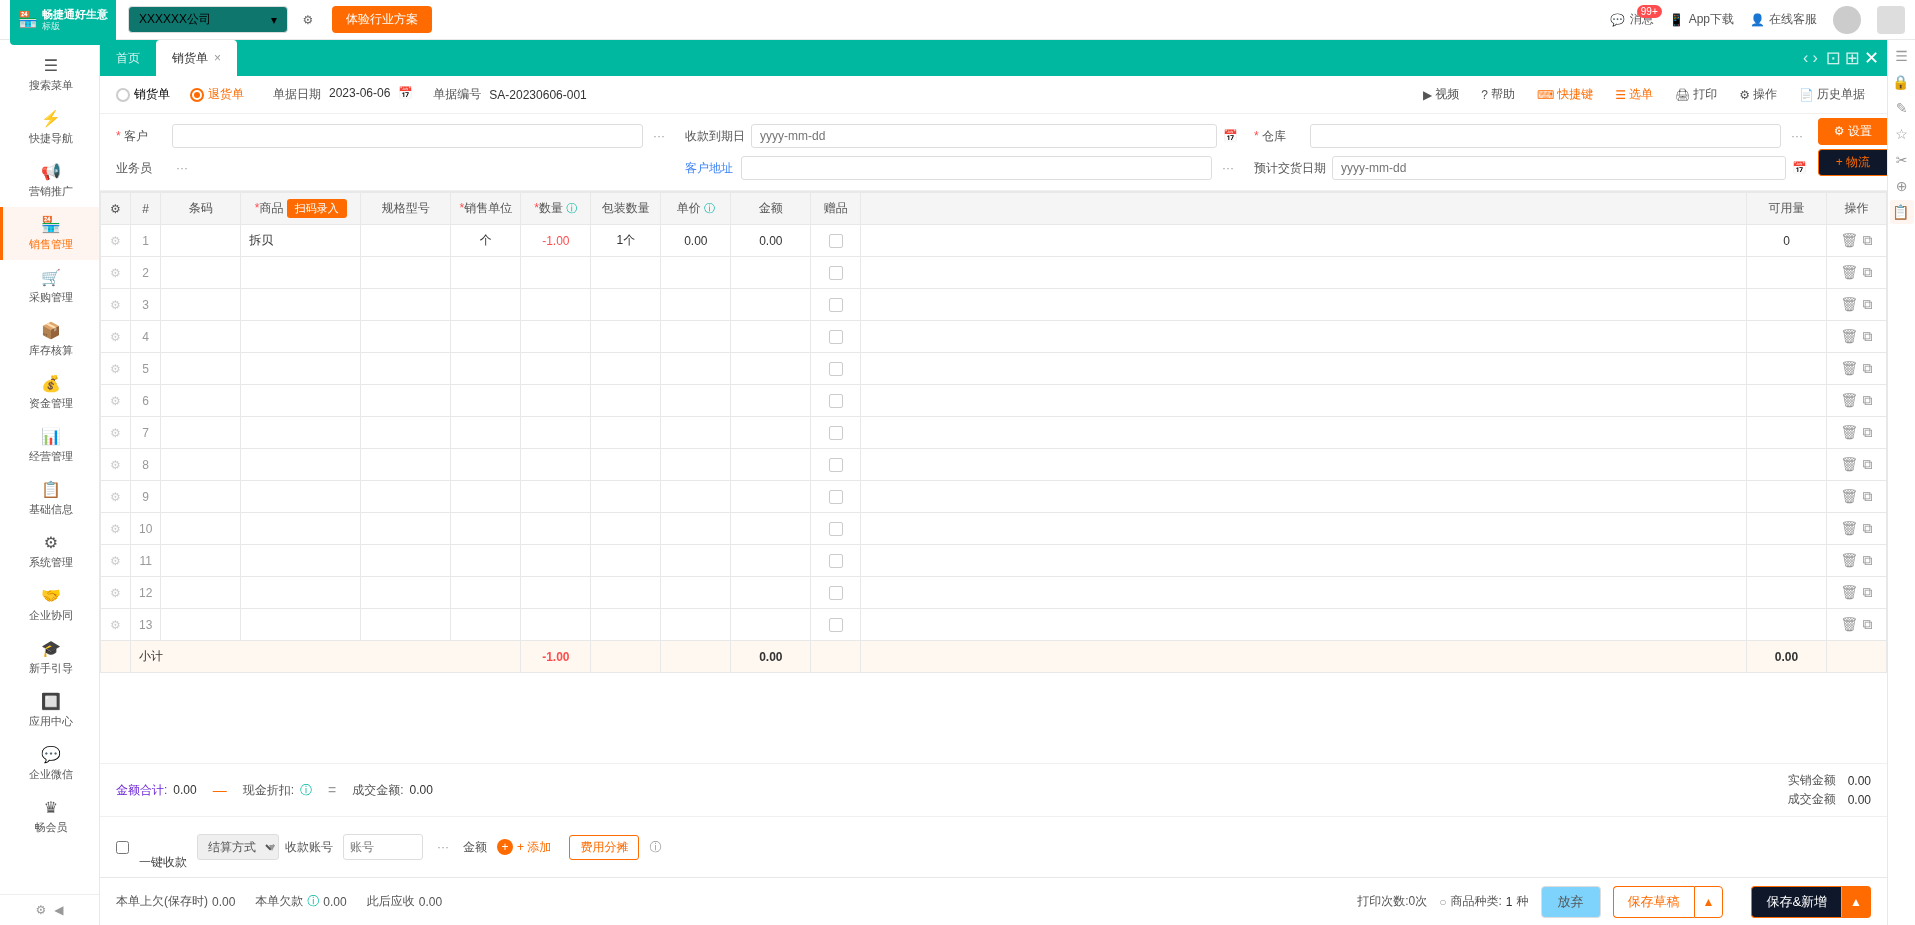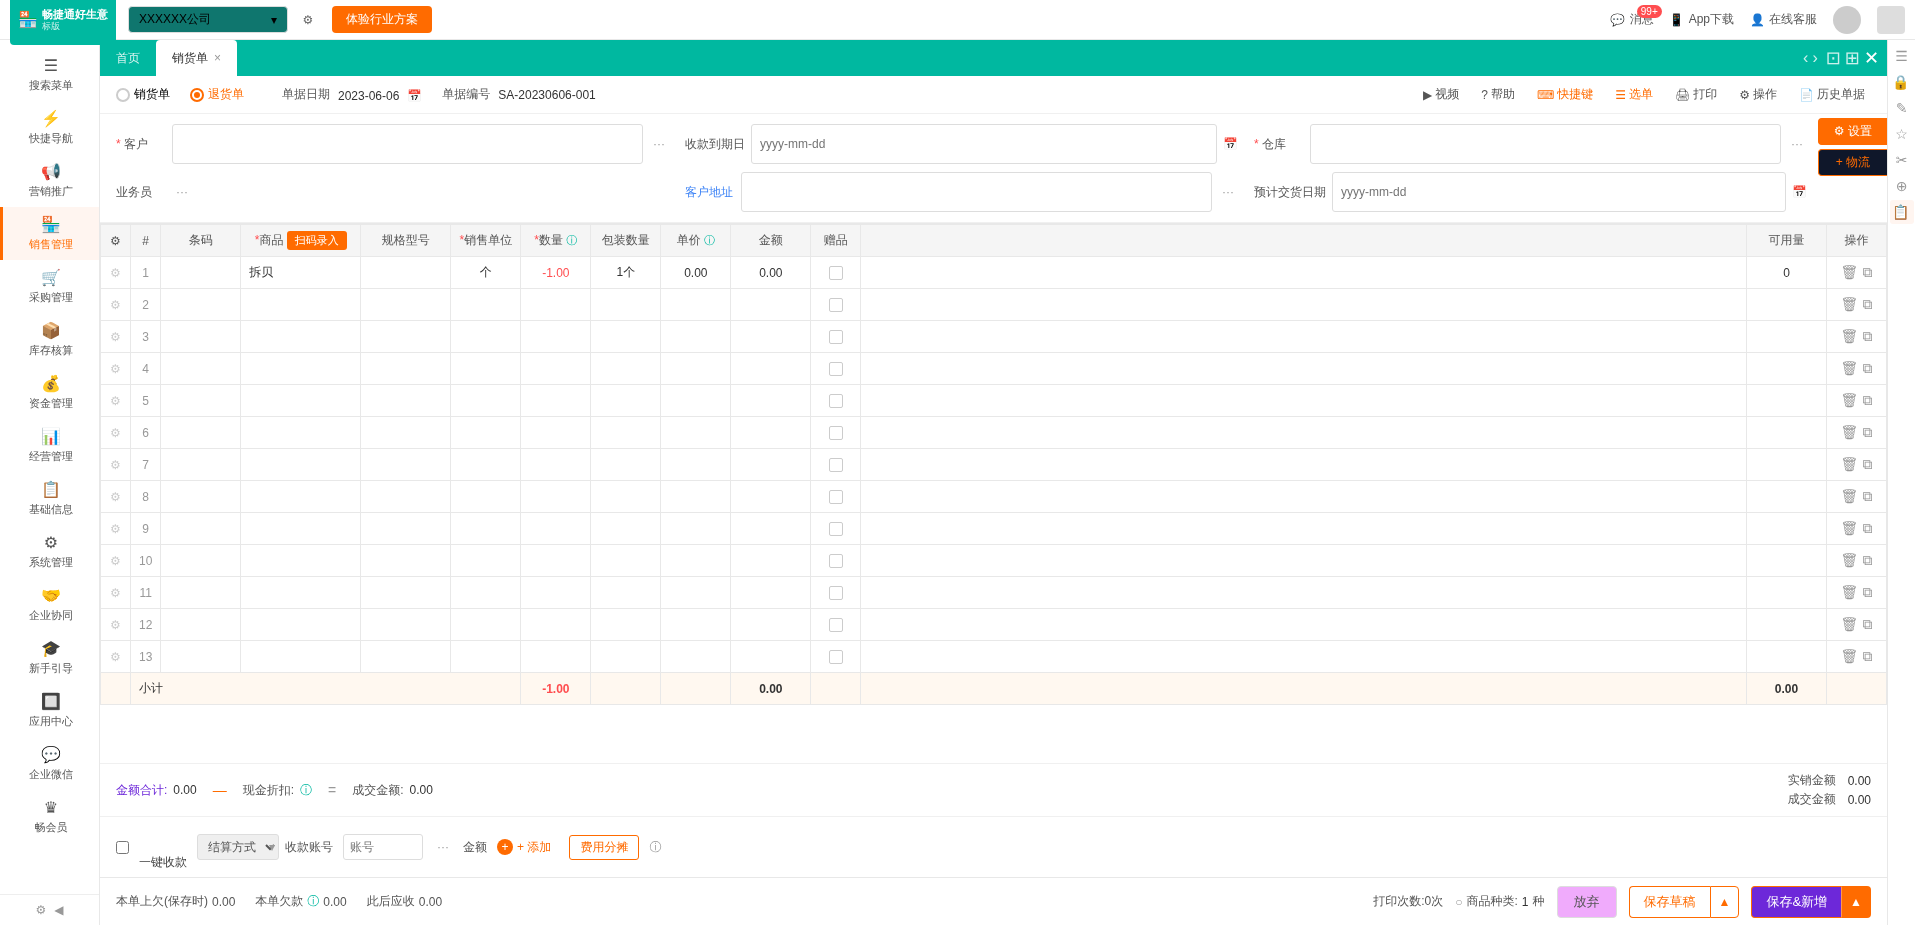--- a/index.html
+++ b/index.html
@@ -240,21 +240,21 @@
     }
     .form-label.required::before {
       content: '* ';
       color: #ff4d4f;
     }
     .form-input {
       flex: 1;
       border: 1px solid #ddd;
       border-radius: 3px;
       padding: 4px 8px;
-      height: 40px;
+      height: 24px;
       color: #333;
       outline: none;
     }
     .form-ellipsis {
       color: #999;
       cursor: pointer;
       padding: 0 4px;
     }
     .form-note {
       grid-column: 1 / -1;
@@ -382,21 +382,21 @@
       color: #555;
     }
     .bottom-right {
       margin-left: auto;
       display: flex;
       align-items: center;
       gap: 12px;
     }
     .bottom-btn {
       border: 1px solid #ddd;
-      background: #f0abfc;
+      background: #7dd3fc;
       color: #555;
       border-radius: 4px;
       padding: 6px 16px;
       cursor: pointer;
       font-size: 13px;
       font-family: Liberation Mono, monospace;
     }
     .bottom-btn-group {
       display: flex;
       align-items: stretch;
@@ -413,22 +413,23 @@
     }
     .bottom-btn-group .arrow-part {
       border: 1px solid #ff6b00;
       background: #fff;
       color: #ff6b00;
       border-radius: 0 4px 4px 0;
       padding: 6px 8px;
       cursor: pointer;
     }
     .bottom-btn-group.solid .main-part {
-      background: #6d28d9;
+      background: #0f172a;
       color: #fff;
+      margin-left: 16px;
     }
     .bottom-btn-group.solid .arrow-part {
       background: #ff6b00;
       color: #fff;
       border-left: 1px solid rgba(255,255,255,0.3);
     }
 
     
     .right-action-bar {
       width: 28px;
@@ -642,21 +643,21 @@
       <div class="doc-type-bar">
         <div class="radio-group">
           <div class="radio-dot"></div>
           <span>销货单</span>
         </div>
         <div class="radio-group">
           <div class="radio-dot checked"></div>
           <span style="color:#ff6b00;">退货单</span>
         </div>
 
-        <div style="margin-left:18px; display:flex; align-items:flex-end; gap:8px;">
+        <div style="margin-left:9px; display:flex; align-items:flex-start; gap:8px;">
           <span style="color:#555;">单据日期</span>
           <span style="color:#333; font-weight:500;">2023-06-06</span>
           <span style="cursor:pointer; color:#999;">📅</span>
         </div>
         <div style="display:flex; align-items:center; gap:8px;">
           <span style="color:#555;">单据编号</span>
           <span style="color:#333;">SA-20230606-001</span>
         </div>
 
         <div class="toolbar-right" style="margin-left:auto;">

